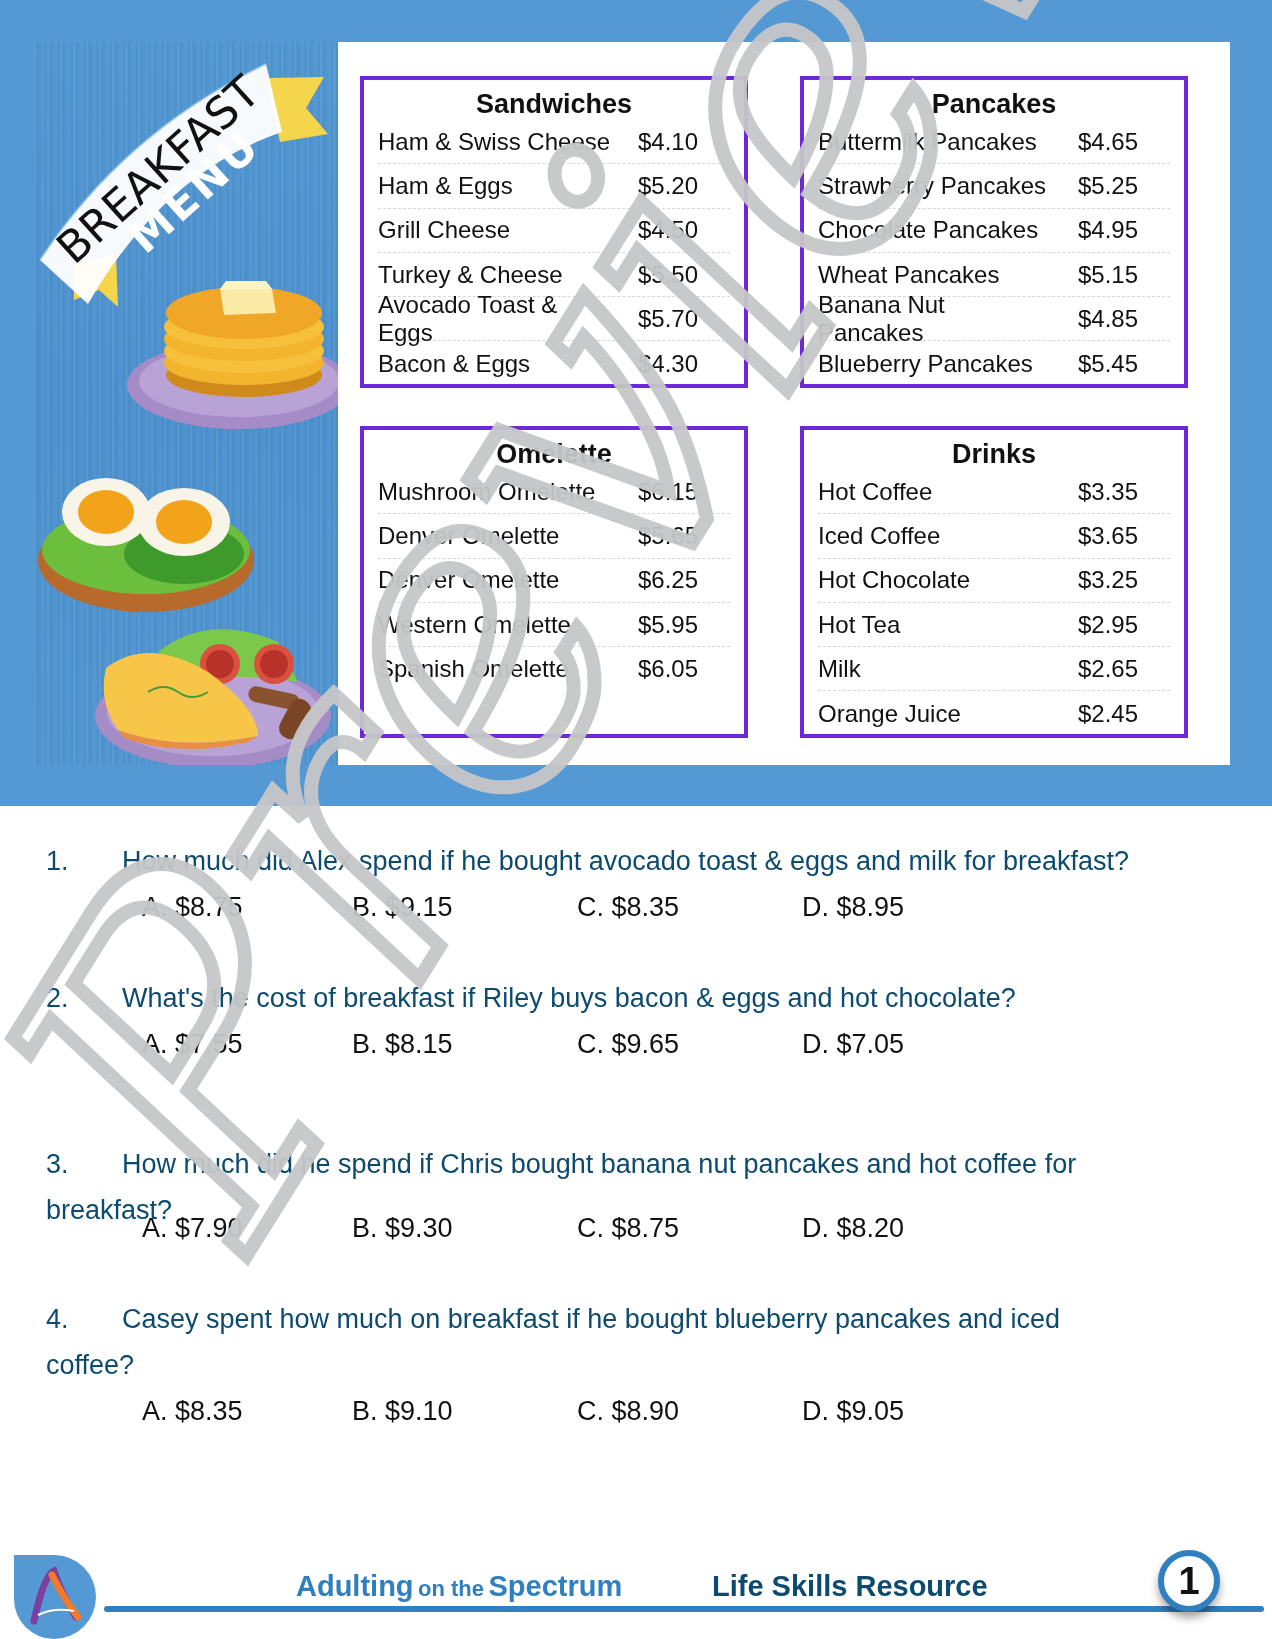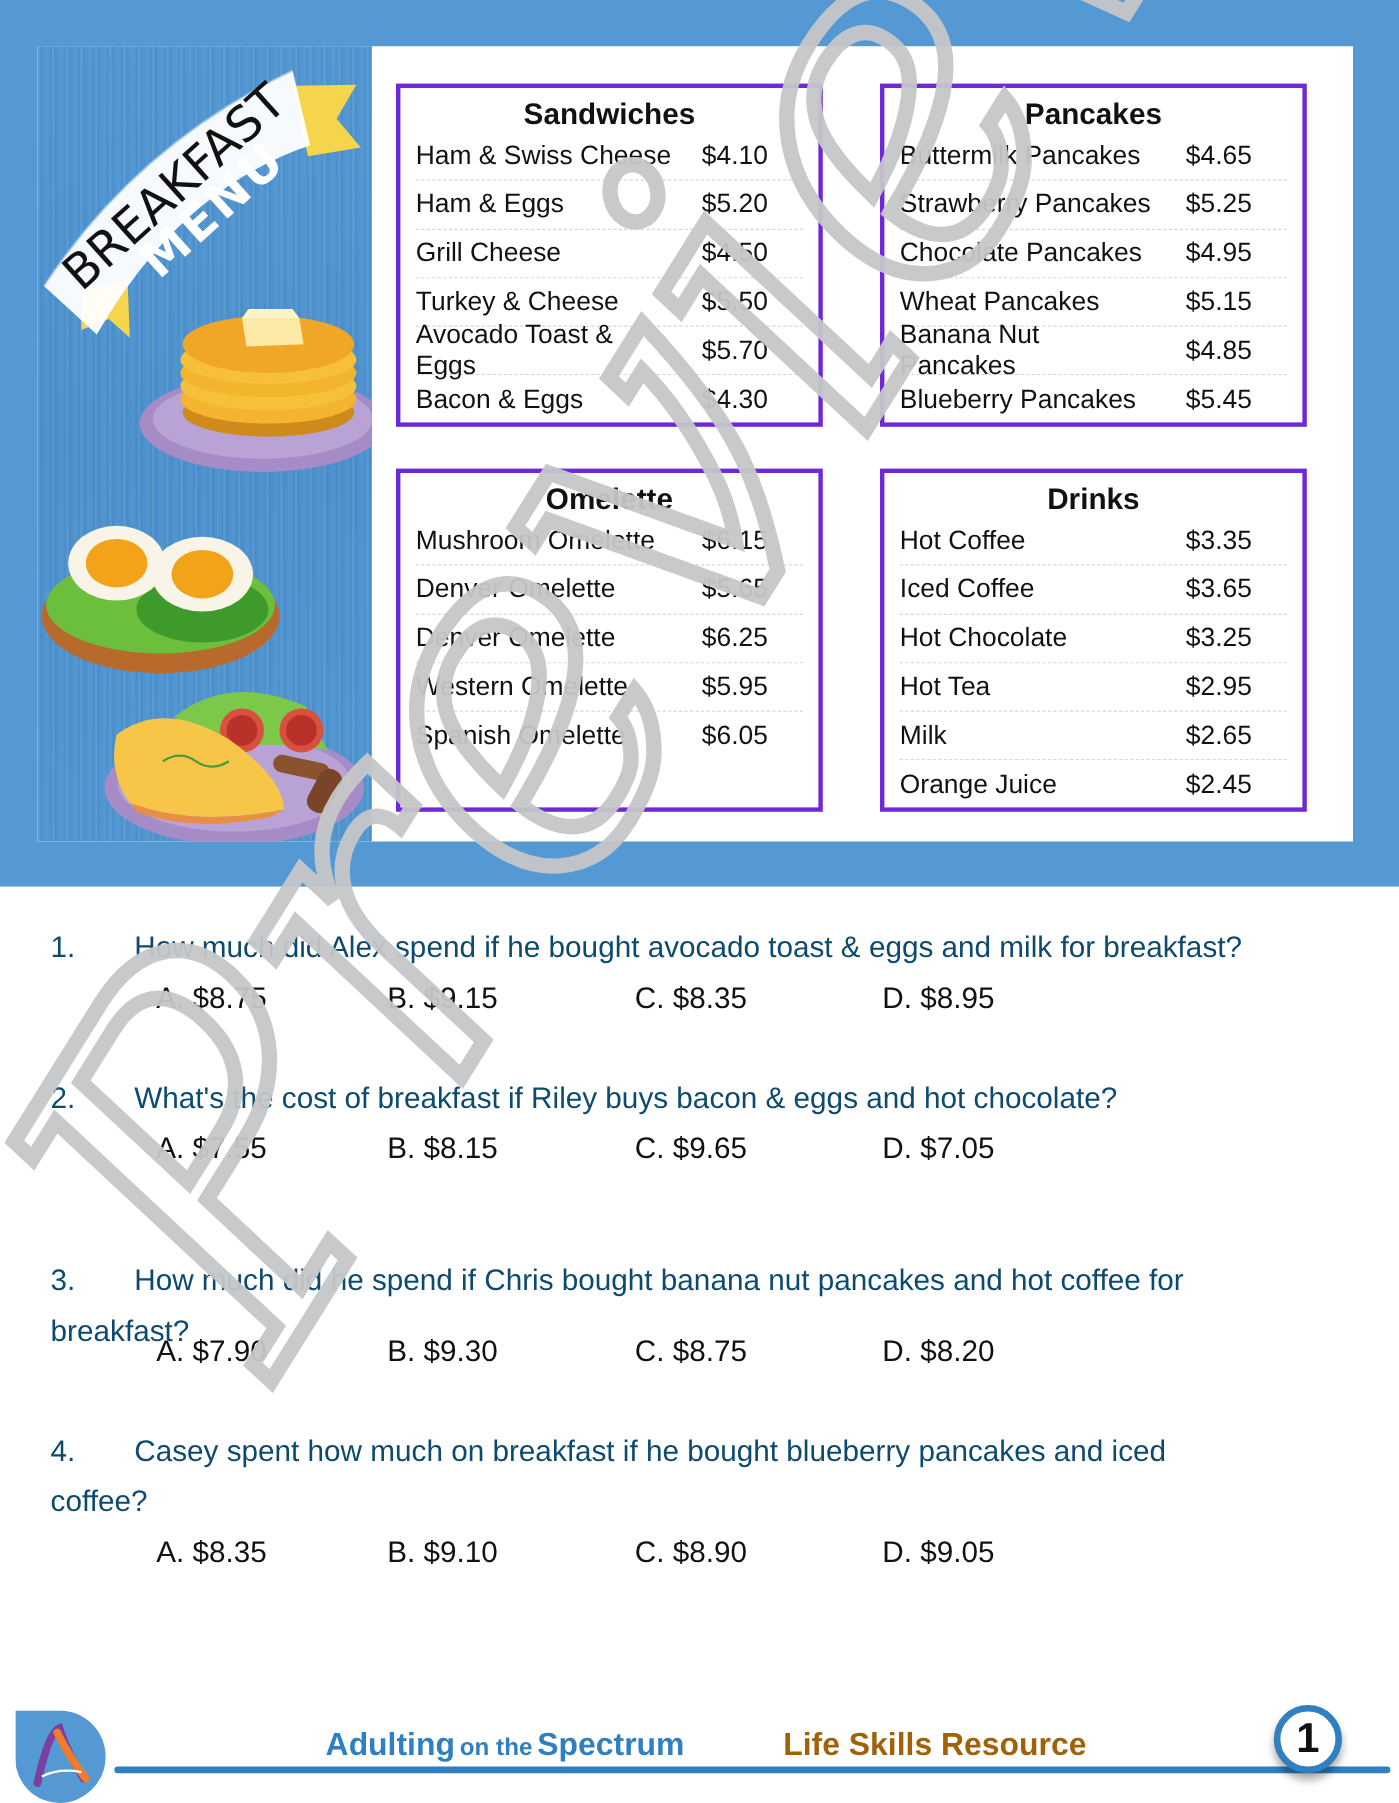--- a/index.html
+++ b/index.html
@@ -76,21 +76,21 @@
   .footer-line {
     position: absolute; left: 104px; top: 66px; width: 1160px; height: 6px;
     background: #2f7fc1; border-radius: 3px;
   }
   .footer-brand {
     position: absolute; left: 296px; top: 30px; font-weight: bold; white-space: nowrap;
   }
   .brand-big { font-size: 29px; color: #2f7fc1; }
   .brand-small { font-size: 22px; color: #2f7fc1; }
   .footer-resource {
-    position: absolute; left: 712px; top: 30px; font-size: 29px; font-weight: bold; color: #a16207;
+    position: absolute; left: 712px; top: 30px; font-size: 29px; font-weight: bold; color: #0c4a6e;
   }
   .page-circle {
     position: absolute; left: 1158px; top: 10px; width: 62px; height: 62px;
     border-radius: 50%; background: #ffffff; border: 6px solid #2f7fc1;
     box-shadow: 0 6px 8px rgba(0,0,0,0.35);
     display: flex; align-items: center; justify-content: center;
     font-size: 38px; font-weight: bold; color: #111;
   }
   .logo { position: absolute; left: 14px; top: 15px; width: 86px; height: 84px; }
 </style>

